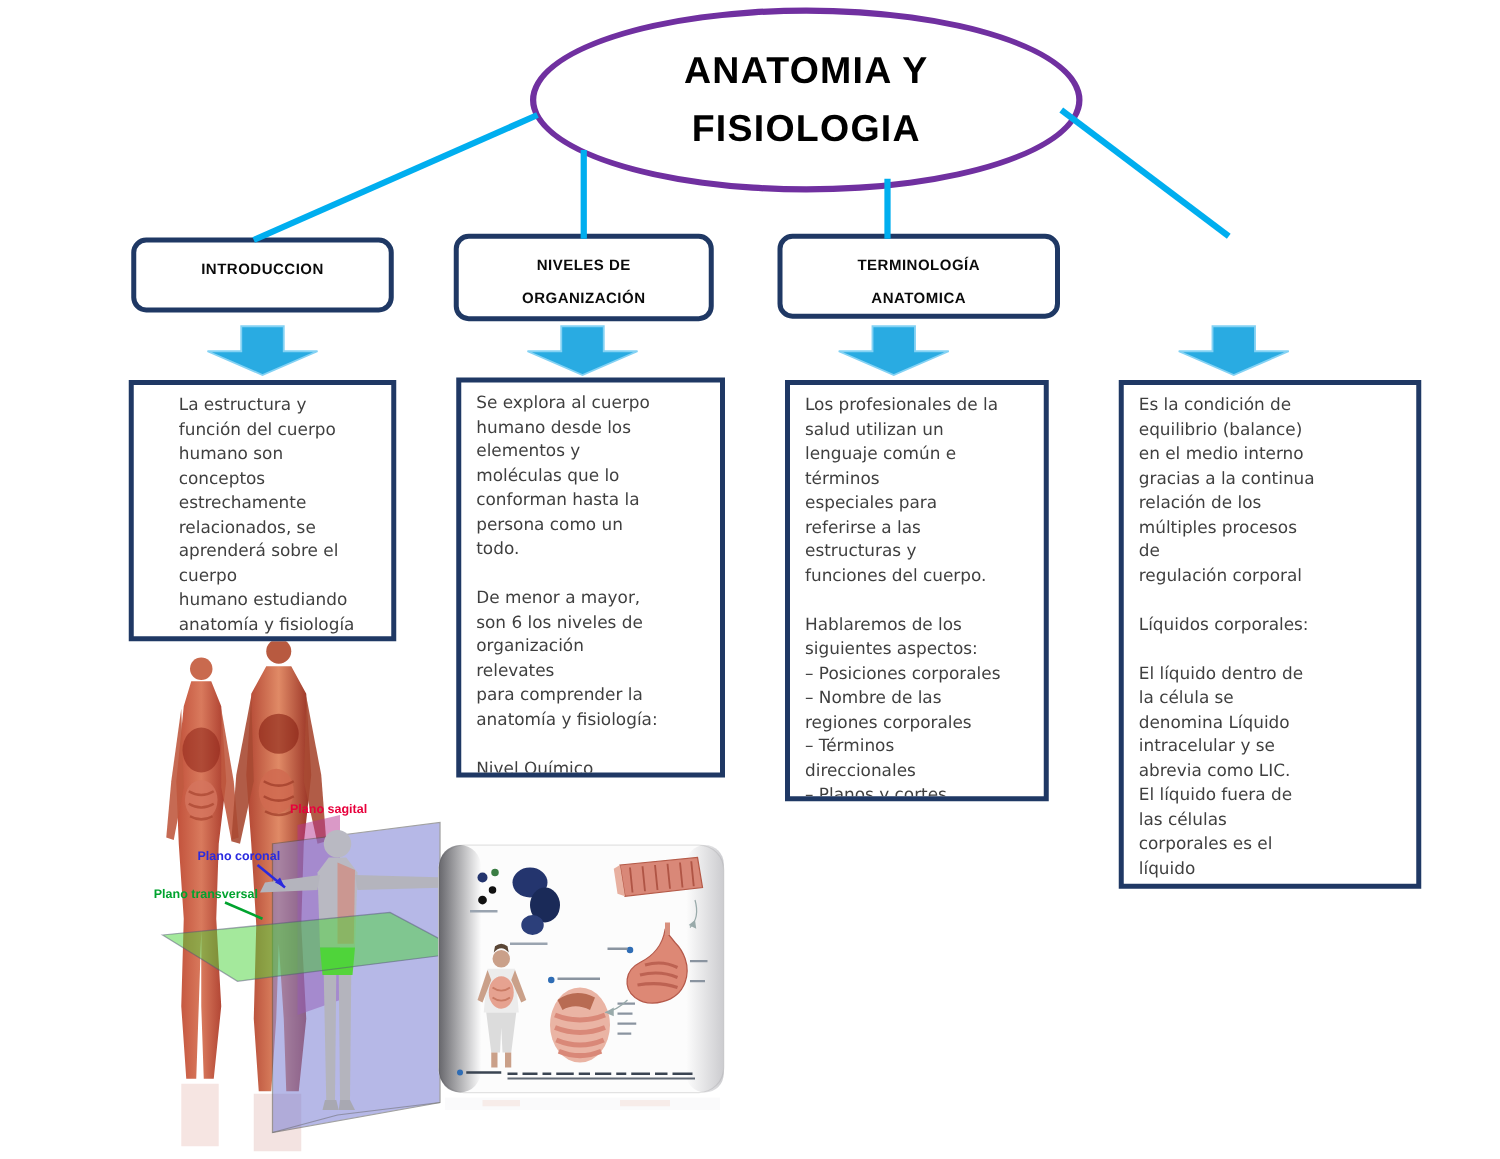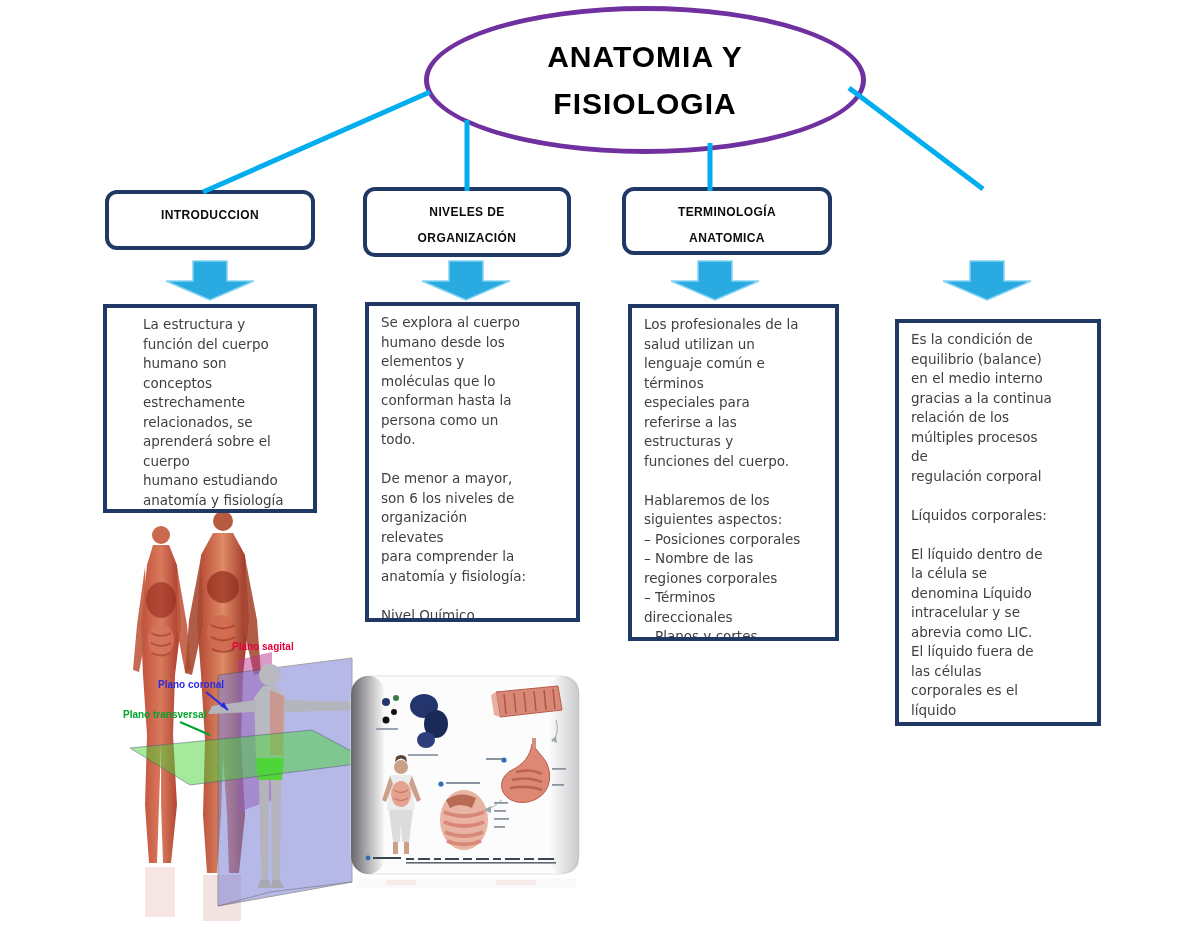--- a/index.html
+++ b/index.html
@@ -16,35 +16,35 @@
   
   .connectors{left:0;top:0;width:1200px;height:927px;z-index:5;pointer-events:none;}
 
   
   .hbox{border:4px solid #1F3864;border-radius:12px;background:#ffffff;z-index:3;
         display:flex;justify-content:center;padding-top:8px;box-sizing:border-box;}
   .hbox .hlabel{font-size:12px;font-weight:bold;color:#0a0a0a;text-align:center;
                 white-space:pre-line;line-height:26px;letter-spacing:.4px;}
   .hbox1{left:105px;top:190px;width:210px;height:60px;}
   .hbox2{left:363px;top:187px;width:208px;height:70px;}
-  .hbox3{left:622px;top:187px;width:210px;height:68px;}
+  .hbox3{left:622px;top:187px;width:226px;height:68px;}
   .hbox4{left:885px;top:184px;width:208px;height:66px;}
 
   
   .arrow-svg{z-index:3;}
 
   
   .cbox{border:4px solid #1F3864;background:#ffffff;z-index:3;box-sizing:border-box;
         overflow:hidden;padding:7px 8px 4px 12px;}
   .cbox .body-text{font-size:13.5px;color:#3f3f3f;line-height:19.5px;white-space:pre-line;
                    font-family:"DejaVu Sans",sans-serif;}
   .cbox1{left:103px;top:304px;width:214px;height:209px;padding-left:36px;}
   .cbox2{left:365px;top:302px;width:215px;height:320px;}
   .cbox3{left:628px;top:304px;width:211px;height:337px;}
-  .cbox4{left:895px;top:304px;width:206px;height:407px;margin-top:15px;}
+  .cbox4{left:895px;top:304px;width:242px;height:407px;}
 
   
   .img-layer{z-index:1;}
 </style>
 </head>
 <body>
 
 <div class="canvas">
 
   <svg class="abs img-layer" style="left:95px;top:505px;" width="270" height="420" viewBox="0 0 270 420">

